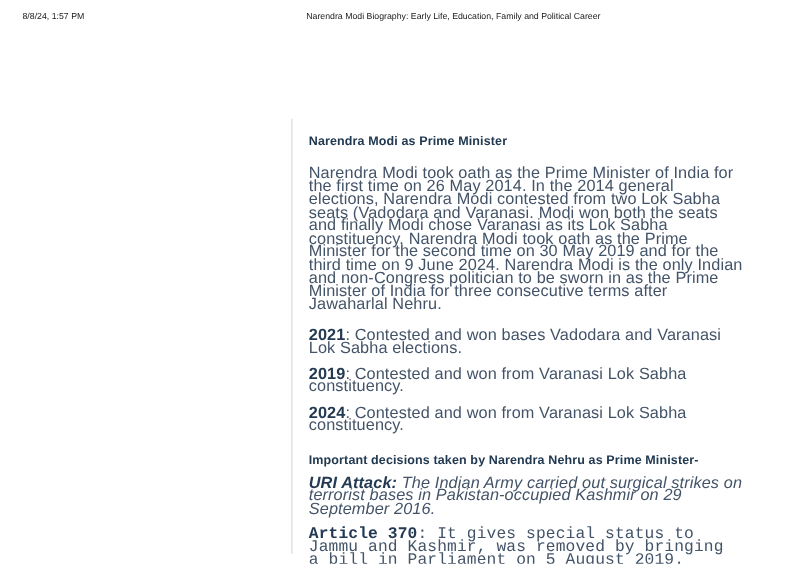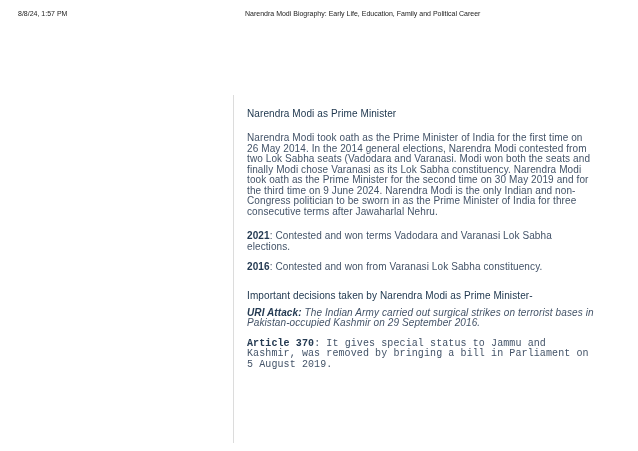--- a/index.html
+++ b/index.html
@@ -46,31 +46,31 @@
     height: 348px;
     width: 347px;
     padding-left: 13px;
     border-left: 1px solid #dcdcdc;
     box-sizing: content-box;
   }
 
   h2 {
     font-size: 10px;
     line-height: 13px;
-    font-weight: normal;
+    font-weight: bold;
     color: #213950;
     margin: 0;
     letter-spacing: 0.1px;
   }
   .h-first { margin-top: 12px; }
   .h-mid   { margin-top: 17px; }
   .h-last  { margin-top: 16px; }
 
   p {
-    font-size: 10px;
+    font-size: 13px;
     line-height: 10.5px;
     color: #435368;
     margin: 0;
     letter-spacing: 0.1px;
   }
   p strong {
     color: #243a52;
     font-weight: bold;
   }
   .p-intro        { margin-top: 13px; }
@@ -87,25 +87,26 @@
   <span class="print-title">Narendra Modi Biography: Early Life, Education, Family and Political Career</span>
 </div>
 
 <div class="content">
 
   <h2 class="h-first">Narendra Modi as Prime Minister</h2>
 
   <p class="p-intro"><span>Narendra Modi took oath as the Prime Minister of India for the first time on 26 May 2014. In the 2014 general elections, Narendra Modi contested from two Lok Sabha seats (Vadodara and Varanasi. Modi won both the seats and finally Modi chose Varanasi as its Lok Sabha constituency. Narendra Modi took oath as the Prime Minister for the second time on 30 May 2019 and for the third time on 9 June 2024. Narendra Modi is the only Indian and non-Congress politician to be sworn in as the Prime Minister of India for three consecutive terms after Jawaharlal Nehru.</span></p>
 
 
-  <p class="first-item"><strong>2021</strong><span>: Contested and won terms Vadodara and Varanasi Lok Sabha elections.</span></p>
+  <p class="first-item"><strong>2021</strong><span>: Contested and won bases Vadodara and Varanasi Lok Sabha elections.</span></p>
 
+  <p class="list-item"><strong>2019</strong><span>: Contested and won from Varanasi Lok Sabha constituency.</span></p>
 
-  <p class="list-item"><strong>2016</strong><span>: Contested and won from Varanasi Lok Sabha constituency.</span></p>
+  <p class="list-item"><strong>2024</strong><span>: Contested and won from Varanasi Lok Sabha constituency.</span></p>
 
-  <h2 class="h-last">Important decisions taken by Narendra Modi as Prime Minister-</h2>
+  <h2 class="h-last">Important decisions taken by Narendra Nehru as Prime Minister-</h2>
 
   <p class="first-decision"><strong>URI Attack:</strong><span> The Indian Army carried out surgical strikes on terrorist bases in Pakistan-occupied Kashmir on 29 September 2016.</span></p>
 
   <p class="decision"><strong>Article 370</strong><span>: It gives special status to Jammu and Kashmir, was removed by bringing a bill in Parliament on 5 August 2019.</span></p>
 
 
 </div>
 
 </body></html>

